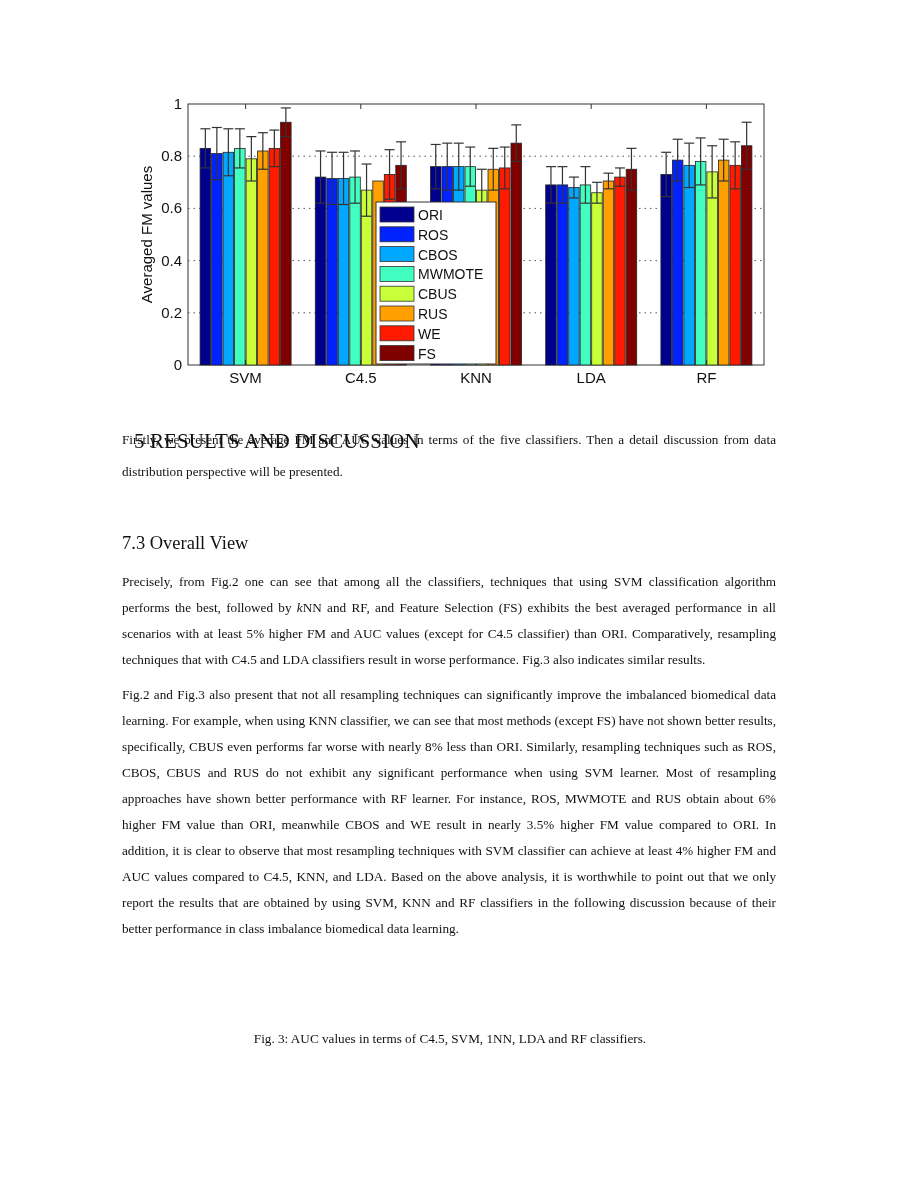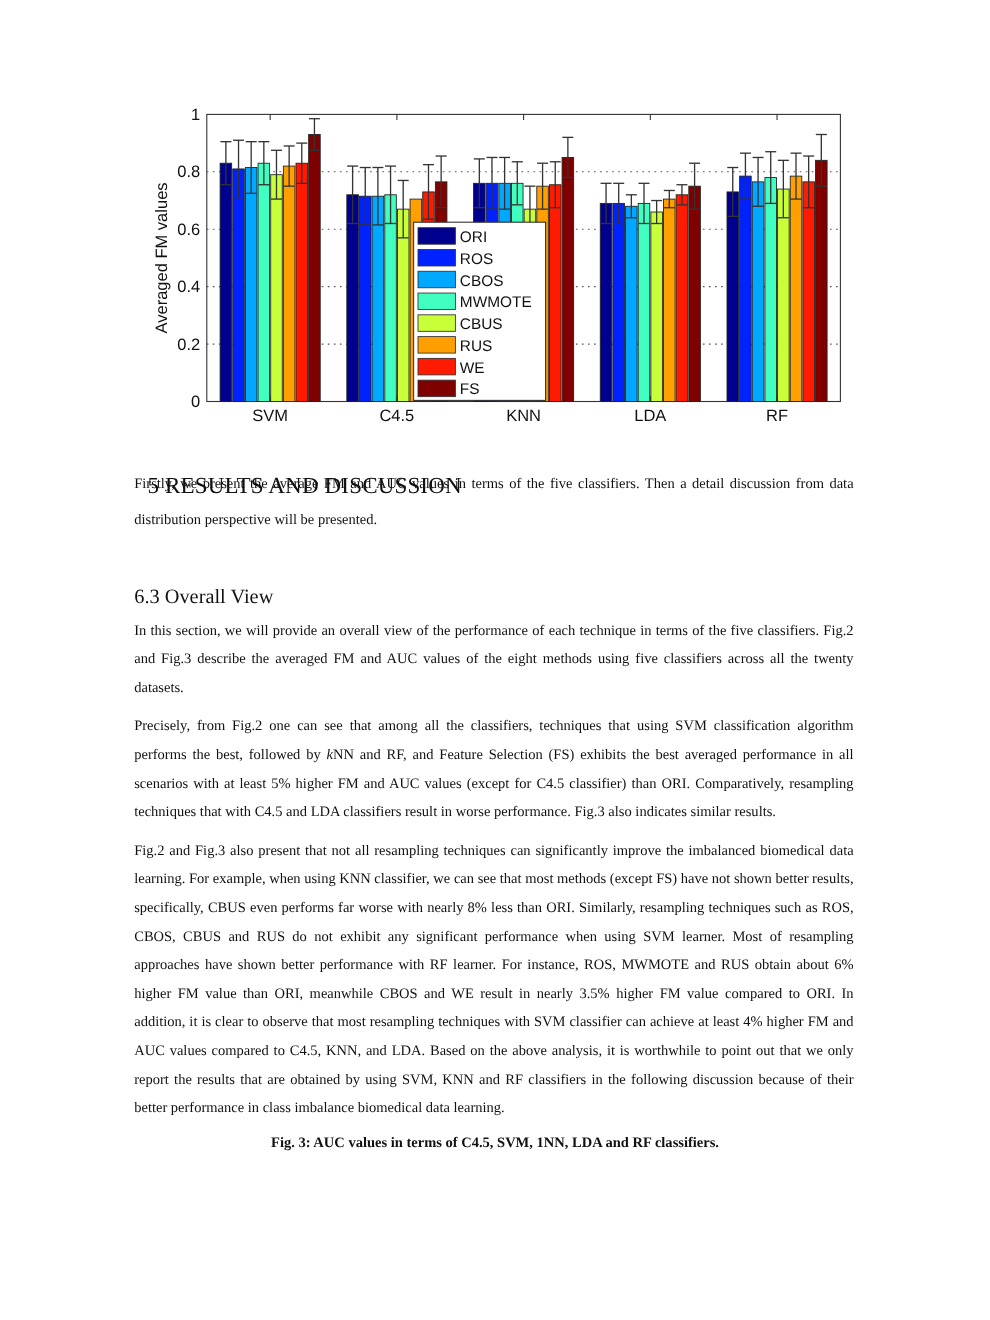--- a/index.html
+++ b/index.html
@@ -9,21 +9,21 @@
   .axis-text { font-family: "Liberation Sans", sans-serif; font-size: 15px; fill: #111; }
   .ylabel-text { font-family: "Liberation Sans", sans-serif; font-size: 15px; fill: #111; }
   .legend-text { font-family: "Liberation Sans", sans-serif; font-size: 14px; fill: #111; }
   .content { position: absolute; left: 122px; width: 654px; }
   h2.sec { position: absolute; left: 122px; top: 417px; margin: 12px; font-weight: normal;
            font-size: 21px; letter-spacing: 0.1px; }
   h3.subsec { position: absolute; left: 122px; top: 533px; margin: 0; font-weight: normal; font-size: 18.5px; }
   p.para { margin: 0; font-size: 13.2px; line-height: 26px; text-align: justify; }
   p.para.wide { line-height: 32px; }
   .caption { position: absolute; left: 0; width: 900px; top: 1031px; text-align: center;
-             font-weight: bold; font-size: 13.2px; }
+             font-weight: normal; font-size: 13.2px; }
   i { font-style: italic; }
 </style>
 </head>
 <body>
 
 <svg id="chart" viewBox="0 0 900 400" xmlns="http://www.w3.org/2000/svg">
   <g id="plot">
       <rect x="188" y="104" width="576" height="261" fill="#fff" stroke="#333" stroke-width="1"></rect>
       <text x="182" y="370" text-anchor="end" class="axis-text">0</text>
       <line x1="188" x2="764" y1="312.8" y2="312.8" stroke="#555" stroke-width="1" stroke-dasharray="1.5,4"></line>
@@ -226,20 +226,19 @@
       <rect x="380" y="345.6" width="34" height="15" fill="#800000" stroke="#333" stroke-width="0.8"></rect>
       <text x="418" y="358.6" class="legend-text">FS</text>
     </g>
 </svg>
 
 <h2 class="sec">5 RESULTS AND DISCUSSION</h2>
 <div class="content" style="top:424px;">
   <p class="para wide">Firstly, we present the average FM and AUC values in terms of the five classifiers. Then a detail discussion from data distribution perspective will be presented.</p>
 </div>
 
-<h3 class="subsec">6.3 Overall View</h3>
+<h3 class="subsec">7.3 Overall View</h3>
 <div class="content" style="top:560px;">
-  <p class="para">In this section, we will provide an overall view of the performance of each technique in terms of the five classifiers. Fig.2 and Fig.3 describe the averaged FM and AUC values of the eight methods using five classifiers across all the twenty datasets.</p>
   <p class="para" style="margin-top:9px;"><span>Precisely, from Fig.2 one can see that among all the classifiers, techniques that using SVM classification algorithm performs the best, followed by </span><i>k</i><span>NN and RF, and Feature Selection (FS) exhibits the best averaged performance in all scenarios with at least 5% higher FM and AUC values (except for C4.5 classifier) than ORI. Comparatively, resampling techniques that with C4.5 and LDA classifiers result in worse performance. Fig.3 also indicates similar results.</span></p>
   <p class="para" style="margin-top:9px;">Fig.2 and Fig.3 also present that not all resampling techniques can significantly improve the imbalanced biomedical data learning. For example, when using KNN classifier, we can see that most methods (except FS) have not shown better results, specifically, CBUS even performs far worse with nearly 8% less than ORI. Similarly, resampling techniques such as ROS, CBOS, CBUS and RUS do not exhibit any significant performance when using SVM learner. Most of resampling approaches have shown better performance with RF learner. For instance, ROS, MWMOTE and RUS obtain about 6% higher FM value than ORI, meanwhile CBOS and WE result in nearly 3.5% higher FM value compared to ORI. In addition, it is clear to observe that most resampling techniques with SVM classifier can achieve at least 4% higher FM and AUC values compared to C4.5, KNN, and LDA. Based on the above analysis, it is worthwhile to point out that we only report the results that are obtained by using SVM, KNN and RF classifiers in the following discussion because of their better performance in class imbalance biomedical data learning.</p>
 </div>
 
 <div class="caption">Fig. 3: AUC values in terms of C4.5, SVM, 1NN, LDA and RF classifiers.</div>
 
 </body></html>

